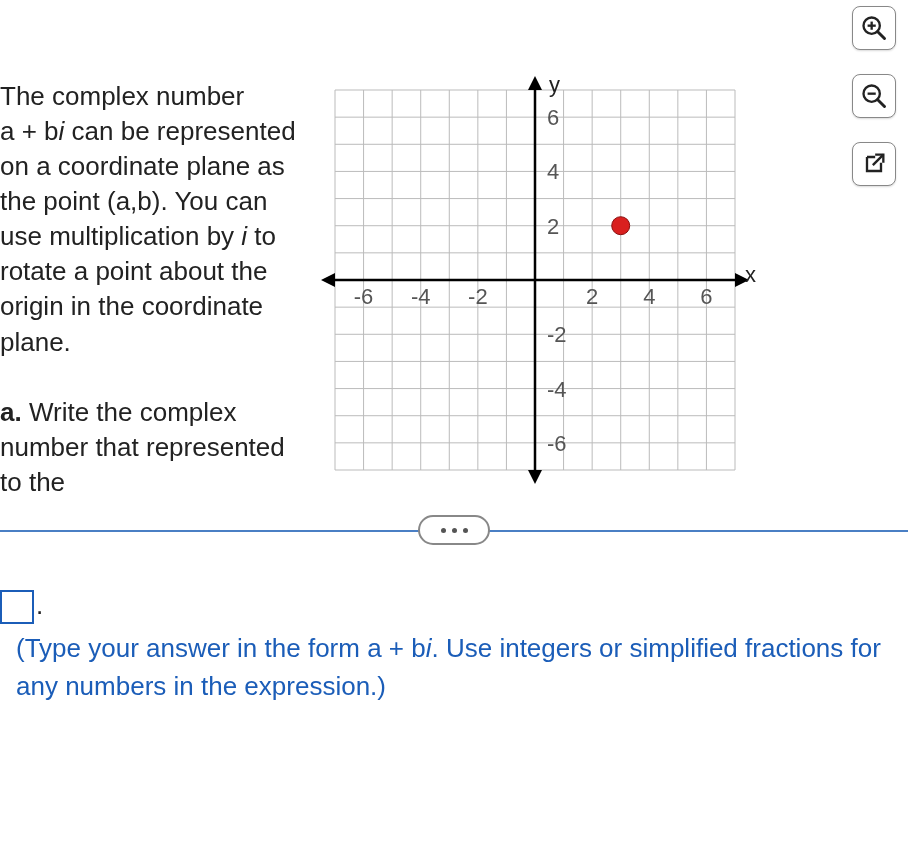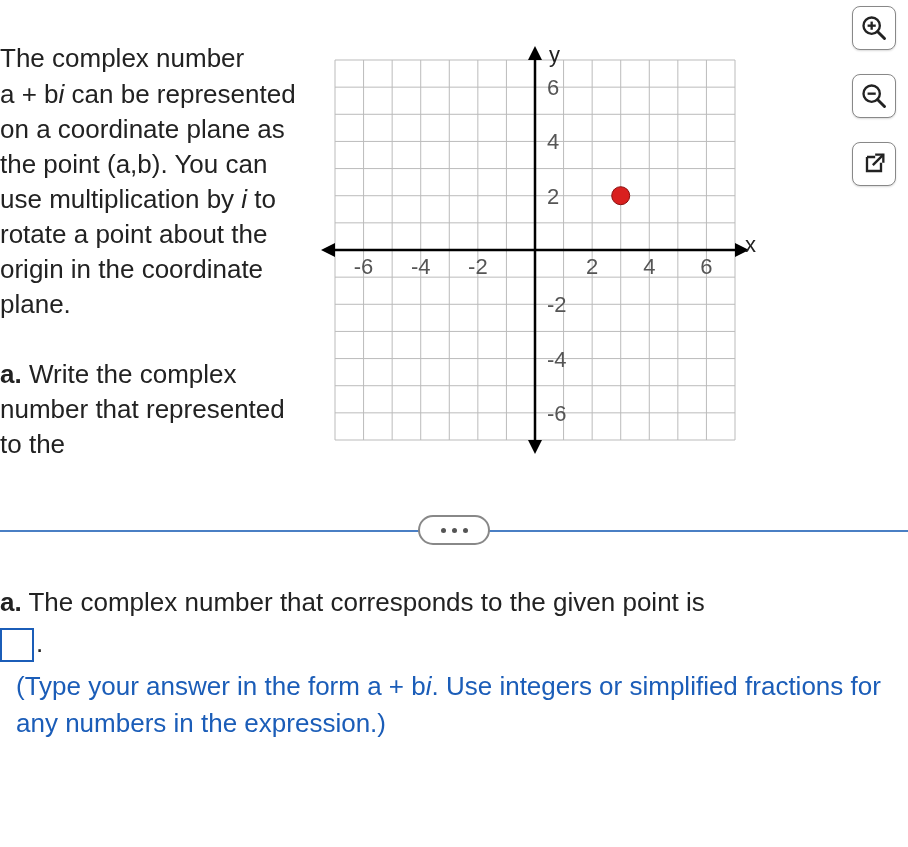--- a/index.html
+++ b/index.html
@@ -7,21 +7,21 @@
     margin: 0;
     padding: 0;
     font-family: Arial, Helvetica, sans-serif;
     font-size: 26px;
     color: #222;
     width: 908px;
     background: #fff;
   }
   .top-area {
     display: flex;
-    align-items: center;
+    align-items: flex-end;
     position: relative;
     height: 500px;
     overflow: hidden;
   }
   .problem-text {
     width: 305px;
     padding: 4px 2px 0 0;
     line-height: 1.35;
     flex-shrink: 0;
   }
@@ -196,21 +196,18 @@
   <div class="divider-line"></div>
   <div class="ellipsis-pill">
     <span class="dot"></span>
     <span class="dot"></span>
     <span class="dot"></span>
   </div>
 </div>
 
 <div class="answer-area">
   <div>
-    <span class="b">a.</span><span> The complex number that corresponds to the given point is </span>
-  </div>
-  <div>
     <span class="answer-input"></span><span>.</span>
   </div>
   <div class="hint">
     <span>(Type your answer in the form a&nbsp;+&nbsp;b</span><span class="ital">i</span><span>. Use integers or simplified fractions for any numbers in the expression.)</span>
   </div>
 </div>
 
 </body></html>

